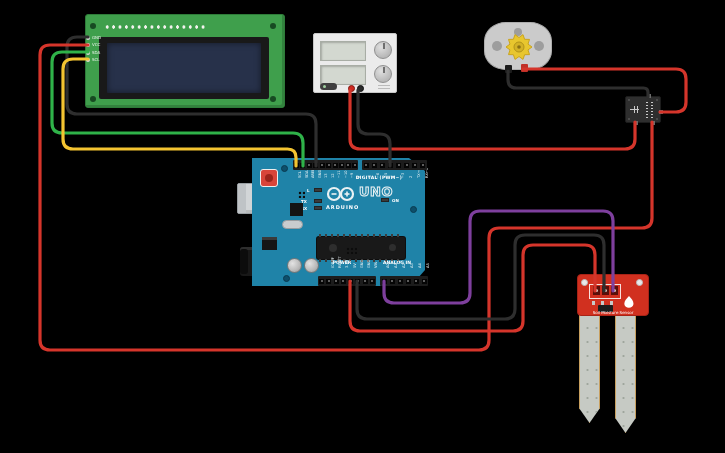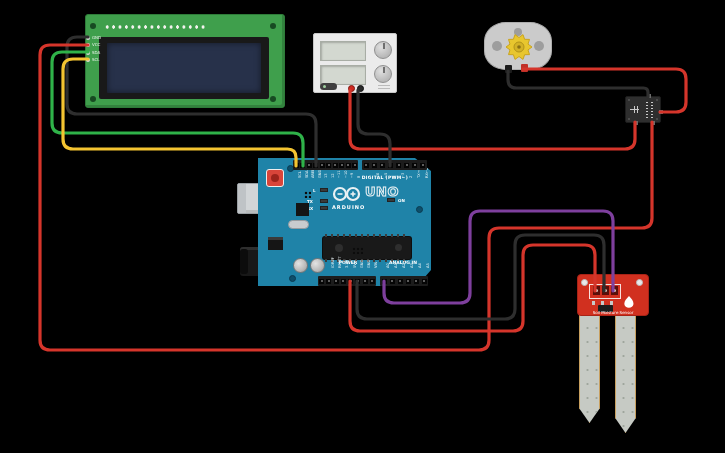--- a/index.html
+++ b/index.html
@@ -45,21 +45,21 @@
   .relay-body{left:625px;top:96px;width:36px;height:27px;background:#2e2e2e;border:1px solid #1c1c1c;
               border-radius:2px;}
   .relay-stub{background:#6b6b6b;width:4px;height:4px;}
   .relay-sym-h{left:4px;top:12px;width:9px;height:1px;background:#c9c9c9;}
   .relay-sym-v{top:9px;width:1px;height:7px;background:#c9c9c9;}
   .relay-textbar{top:5px;width:2px;height:16px;
                  background-image:repeating-linear-gradient(#c9c9c9 0 1px,transparent 1px 3px);}
   .relay-pin-dot{width:2px;height:2px;background:#555;border-radius:50%;}
 
   
-  .uno-board{left:258px;top:158px;width:173px;height:128px;background:#1f83a8;
+  .uno-board{left:252px;top:158px;width:173px;height:128px;background:#1f83a8;
              clip-path:polygon(0 0,157px 0,173px 13px,173px 112px,159px 128px,0 128px);}
   .uno-hole{width:7px;height:7px;border-radius:50%;background:#0d4f6b;border:1px solid #0a3b51;}
   .uno-reset{left:8px;top:11px;width:18px;height:18px;background:#d8453a;border-radius:3px;
              border:1px solid #eee;}
   .uno-reset-dot{left:4px;top:4px;width:8px;height:8px;border-radius:50%;background:#9c241c;}
   .usb-port{left:237px;top:183px;width:57px;height:31px;background:#d2d5d7;border:1px solid #9aa0a4;
             border-radius:2px;box-shadow:inset 0 -3px 0 rgba(0,0,0,.12);}
   .usb-cap{left:0;top:0;width:8px;height:29px;background:#bfc3c6;}
   .power-jack{left:240px;top:247px;width:61px;height:29px;background:#181818;border-radius:3px;
               box-shadow:inset 0 3px 0 #2e2e2e;}

